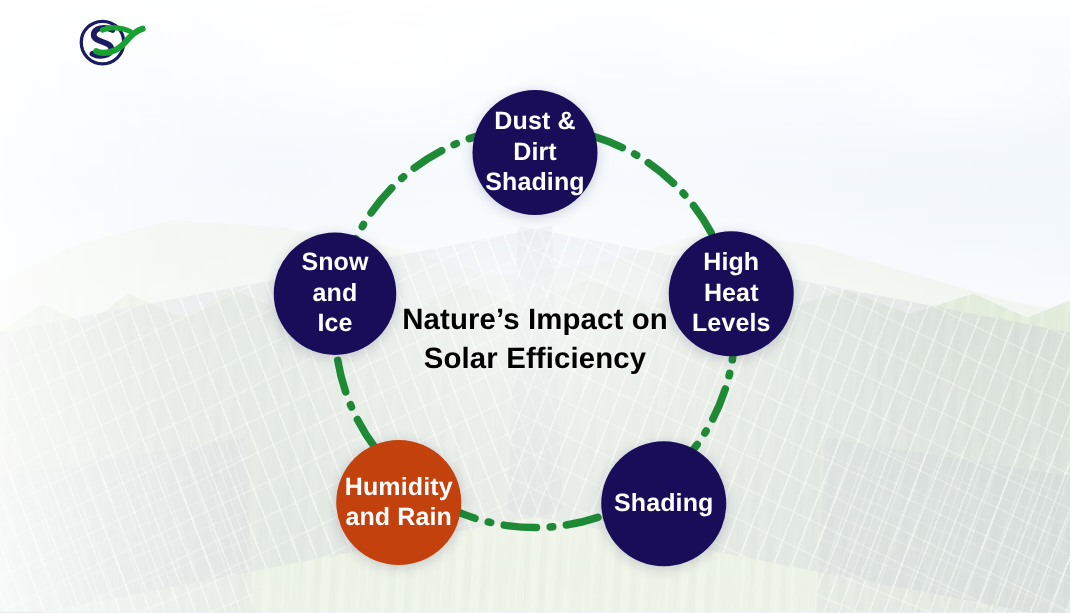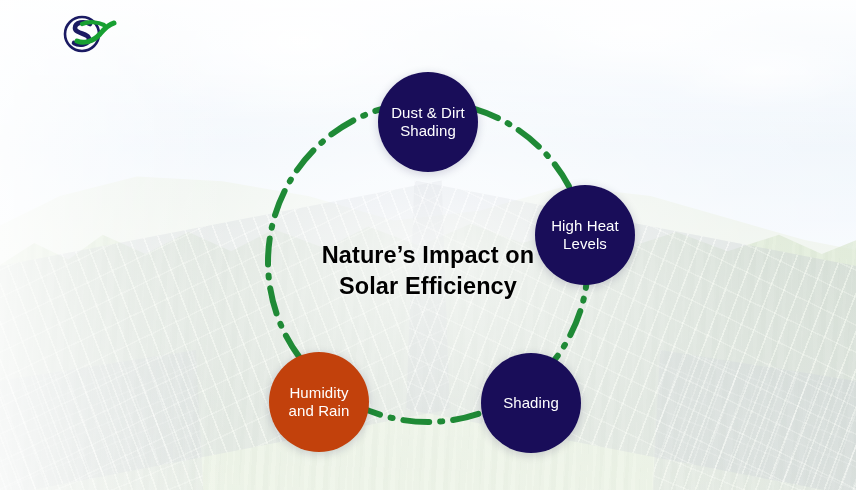--- a/index.html
+++ b/index.html
@@ -122,22 +122,22 @@
   .diagram { position:absolute; inset:0; }
   .ring-svg { position:absolute; left:0; top:0; }
 
   .node {
     position:absolute;
     border-radius:50%;
     background:#190d59;
     color:#ffffff;
     display:flex; align-items:center; justify-content:center;
     text-align:center;
-    font-weight:400;
-    font-size:15px;
+    font-weight:700;
+    font-size:20px;
     line-height:1.22;
     letter-spacing:.1px;
     padding:6px;
     box-shadow:0 2px 10px rgba(15,10,60,.18);
     cursor:pointer;
   }
   .node span { display:block; }
 
   .center-title {
     position:absolute;
@@ -210,15 +210,21 @@
       </div>
     </div>
 
     <div class="node" id="node-3" title="Humidity and Rain" style="width: 100px; height: 100px; left: 269px; top: 352px; background: #c2410c;">
       <div>
         <span>Humidity</span>
         <span>and Rain</span>
       </div>
     </div>
 
+    <div class="node" id="node-4" title="Snow and Ice" style="width: 98px; height: 98px; left: 219px; top: 186px; background: rgb(25, 13, 89);">
+      <div>
+        <span>Snow and</span>
+        <span>Ice</span>
+      </div>
+    </div>
 
   </div>
 </div>
 
 </body></html>

